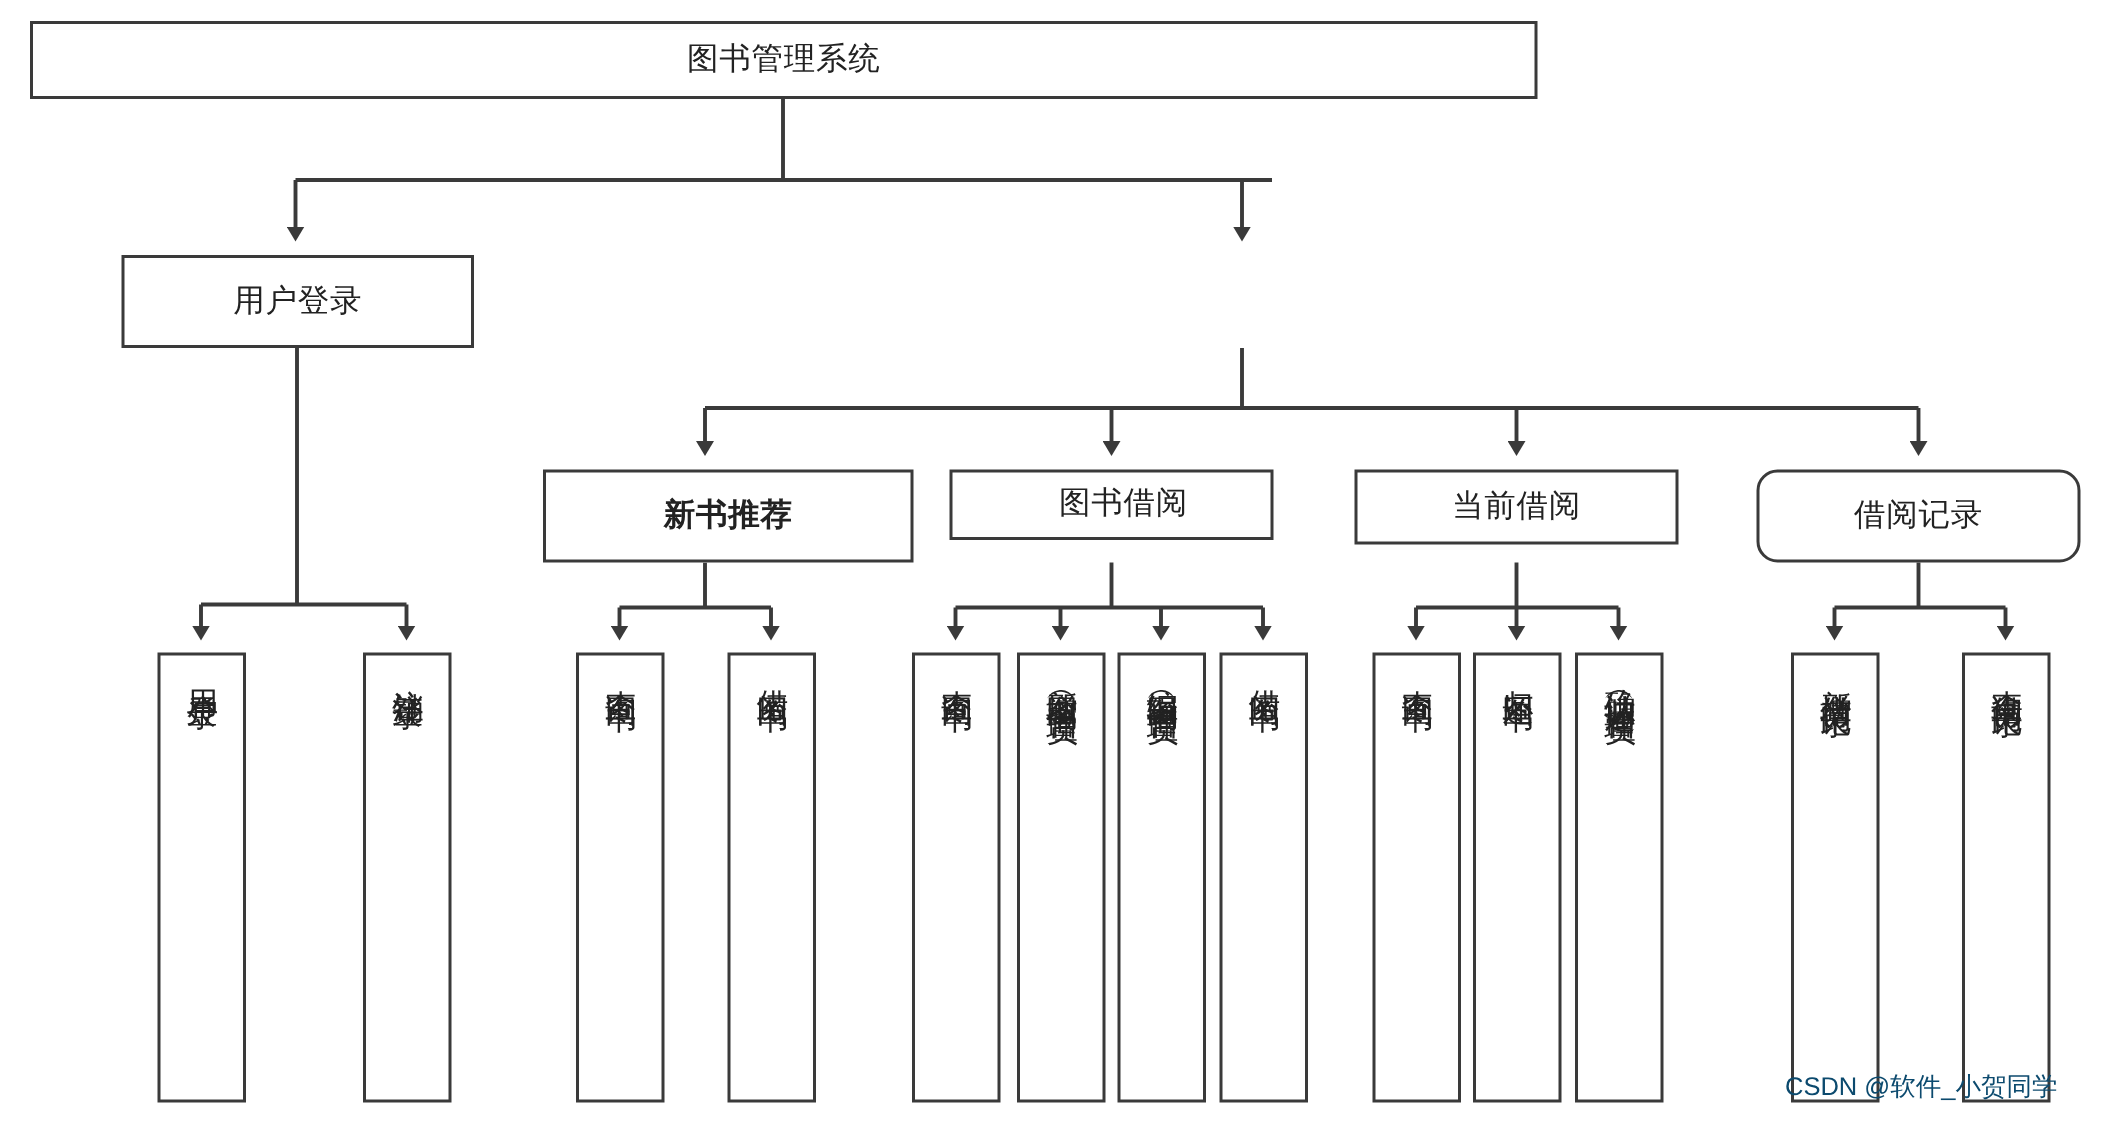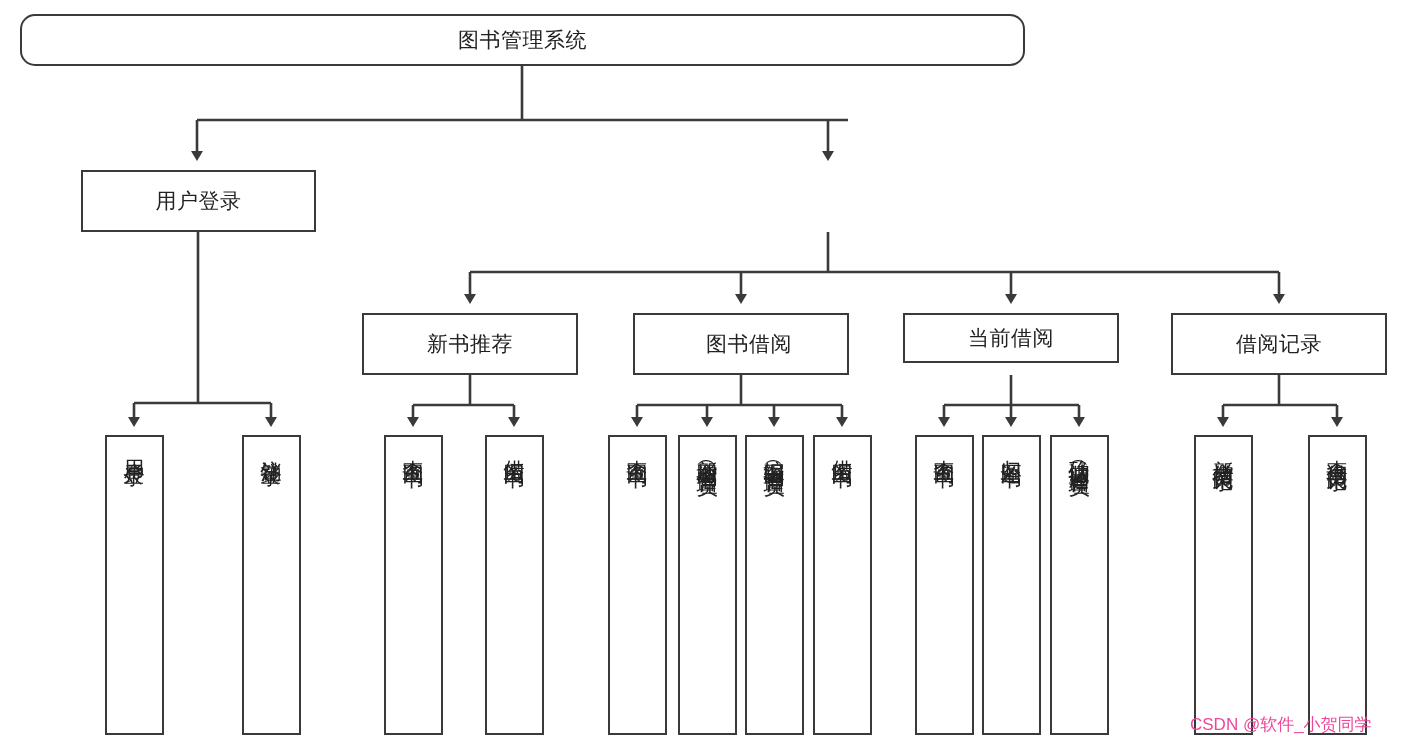--- a/index.html
+++ b/index.html
@@ -55,21 +55,21 @@
     text-orientation: upright;
     font-size: 21px;
     letter-spacing: 2.5px;
     line-height: 1;
   }
   .watermark {
     position: absolute;
     left: 1190px;
     top: 713px;
     font-size: 17px;
-    color: #ec4899;
+    color: #0c4a6e;
     z-index: 5;
     white-space: pre;
   }
 </style>
 </head>
 <body>
 
 <div id="diagram-root">
 
   <svg class="edges" viewBox="0 0 1405 747">
@@ -115,38 +115,38 @@
       <path d="M1011,405 L1011,418" marker-end="url(#arrow)"></path>
       <path d="M1079,405 L1079,418" marker-end="url(#arrow)"></path>
 
       <path d="M1279,375 L1279,405"></path>
       <path d="M1223,405 L1337,405"></path>
       <path d="M1223,405 L1223,418" marker-end="url(#arrow)"></path>
       <path d="M1337,405 L1337,418" marker-end="url(#arrow)"></path>
     </g>
   </svg>
 
-  <div class="node horiz" style="left:20px; top:14px; width:1005px; height:52px;border-radius:15px;">
+  <div class="node horiz" style="left:20px; top:14px; width:1005px; height:52px;">
     <span class="node-label">图书管理系统</span>
   </div>
 
   <div class="node horiz" style="left:81px; top:170px; width:235px; height:62px;">
     <span class="node-label">用户登录</span>
   </div>
 
-  <div class="node horiz" style="left:362px; top:313px; width:216px; height:62px;">
+  <div class="node horiz" style="left:362px; top:313px; width:247px; height:62px;font-weight:bold;">
     <span class="node-label">新书推荐</span>
   </div>
-  <div class="node horiz" style="left:633px; top:313px; width:216px; height:62px;padding-left:16px;">
+  <div class="node horiz" style="left:633px; top:313px; width:216px; height:47px;padding-left:16px;">
     <span class="node-label">图书借阅</span>
   </div>
   <div class="node horiz" style="left:903px; top:313px; width:216px; height:50px;">
     <span class="node-label">当前借阅</span>
   </div>
-  <div class="node horiz" style="left:1171px; top:313px; width:216px; height:62px;">
+  <div class="node horiz" style="left:1171px; top:313px; width:216px; height:62px;border-radius:14px;">
     <span class="node-label">借阅记录</span>
   </div>
 
   <div class="node vert" style="left:105px; top:435px; width:59px; height:300px;">
     <span class="node-label">用户登录</span>
   </div>
   <div class="node vert" style="left:242px; top:435px; width:59px; height:300px;">
     <span class="node-label">注销登录</span>
   </div>
 

